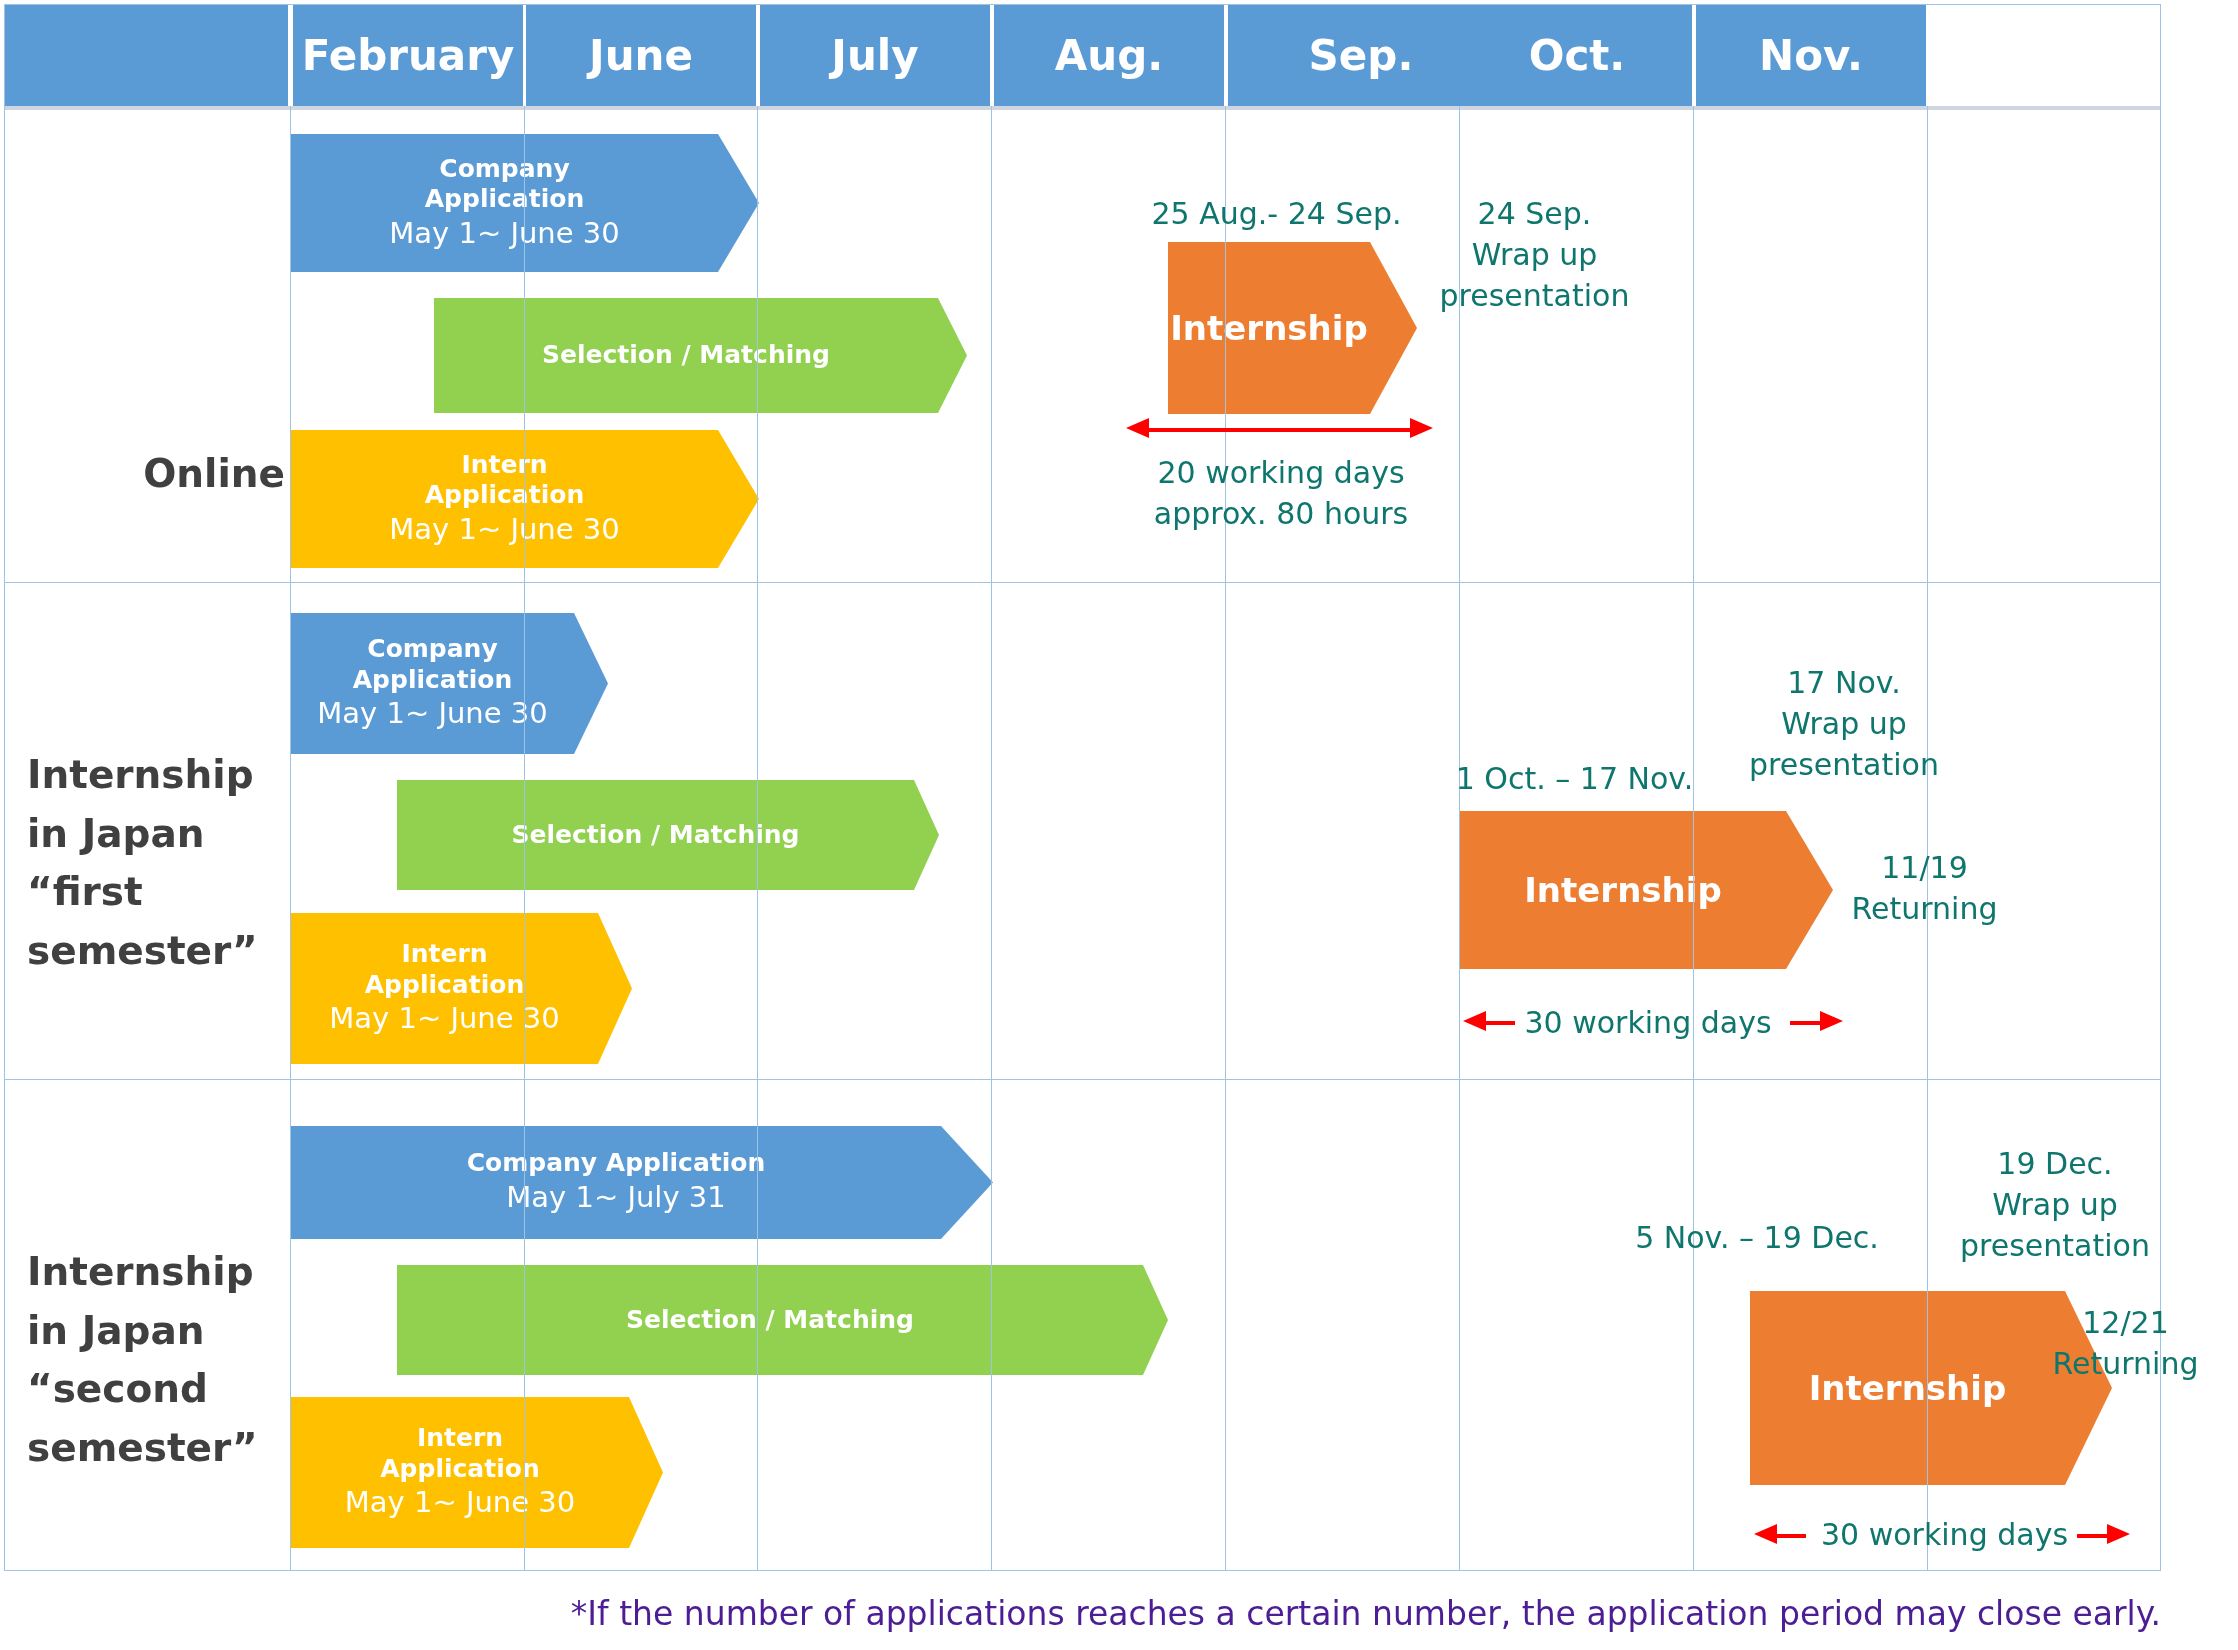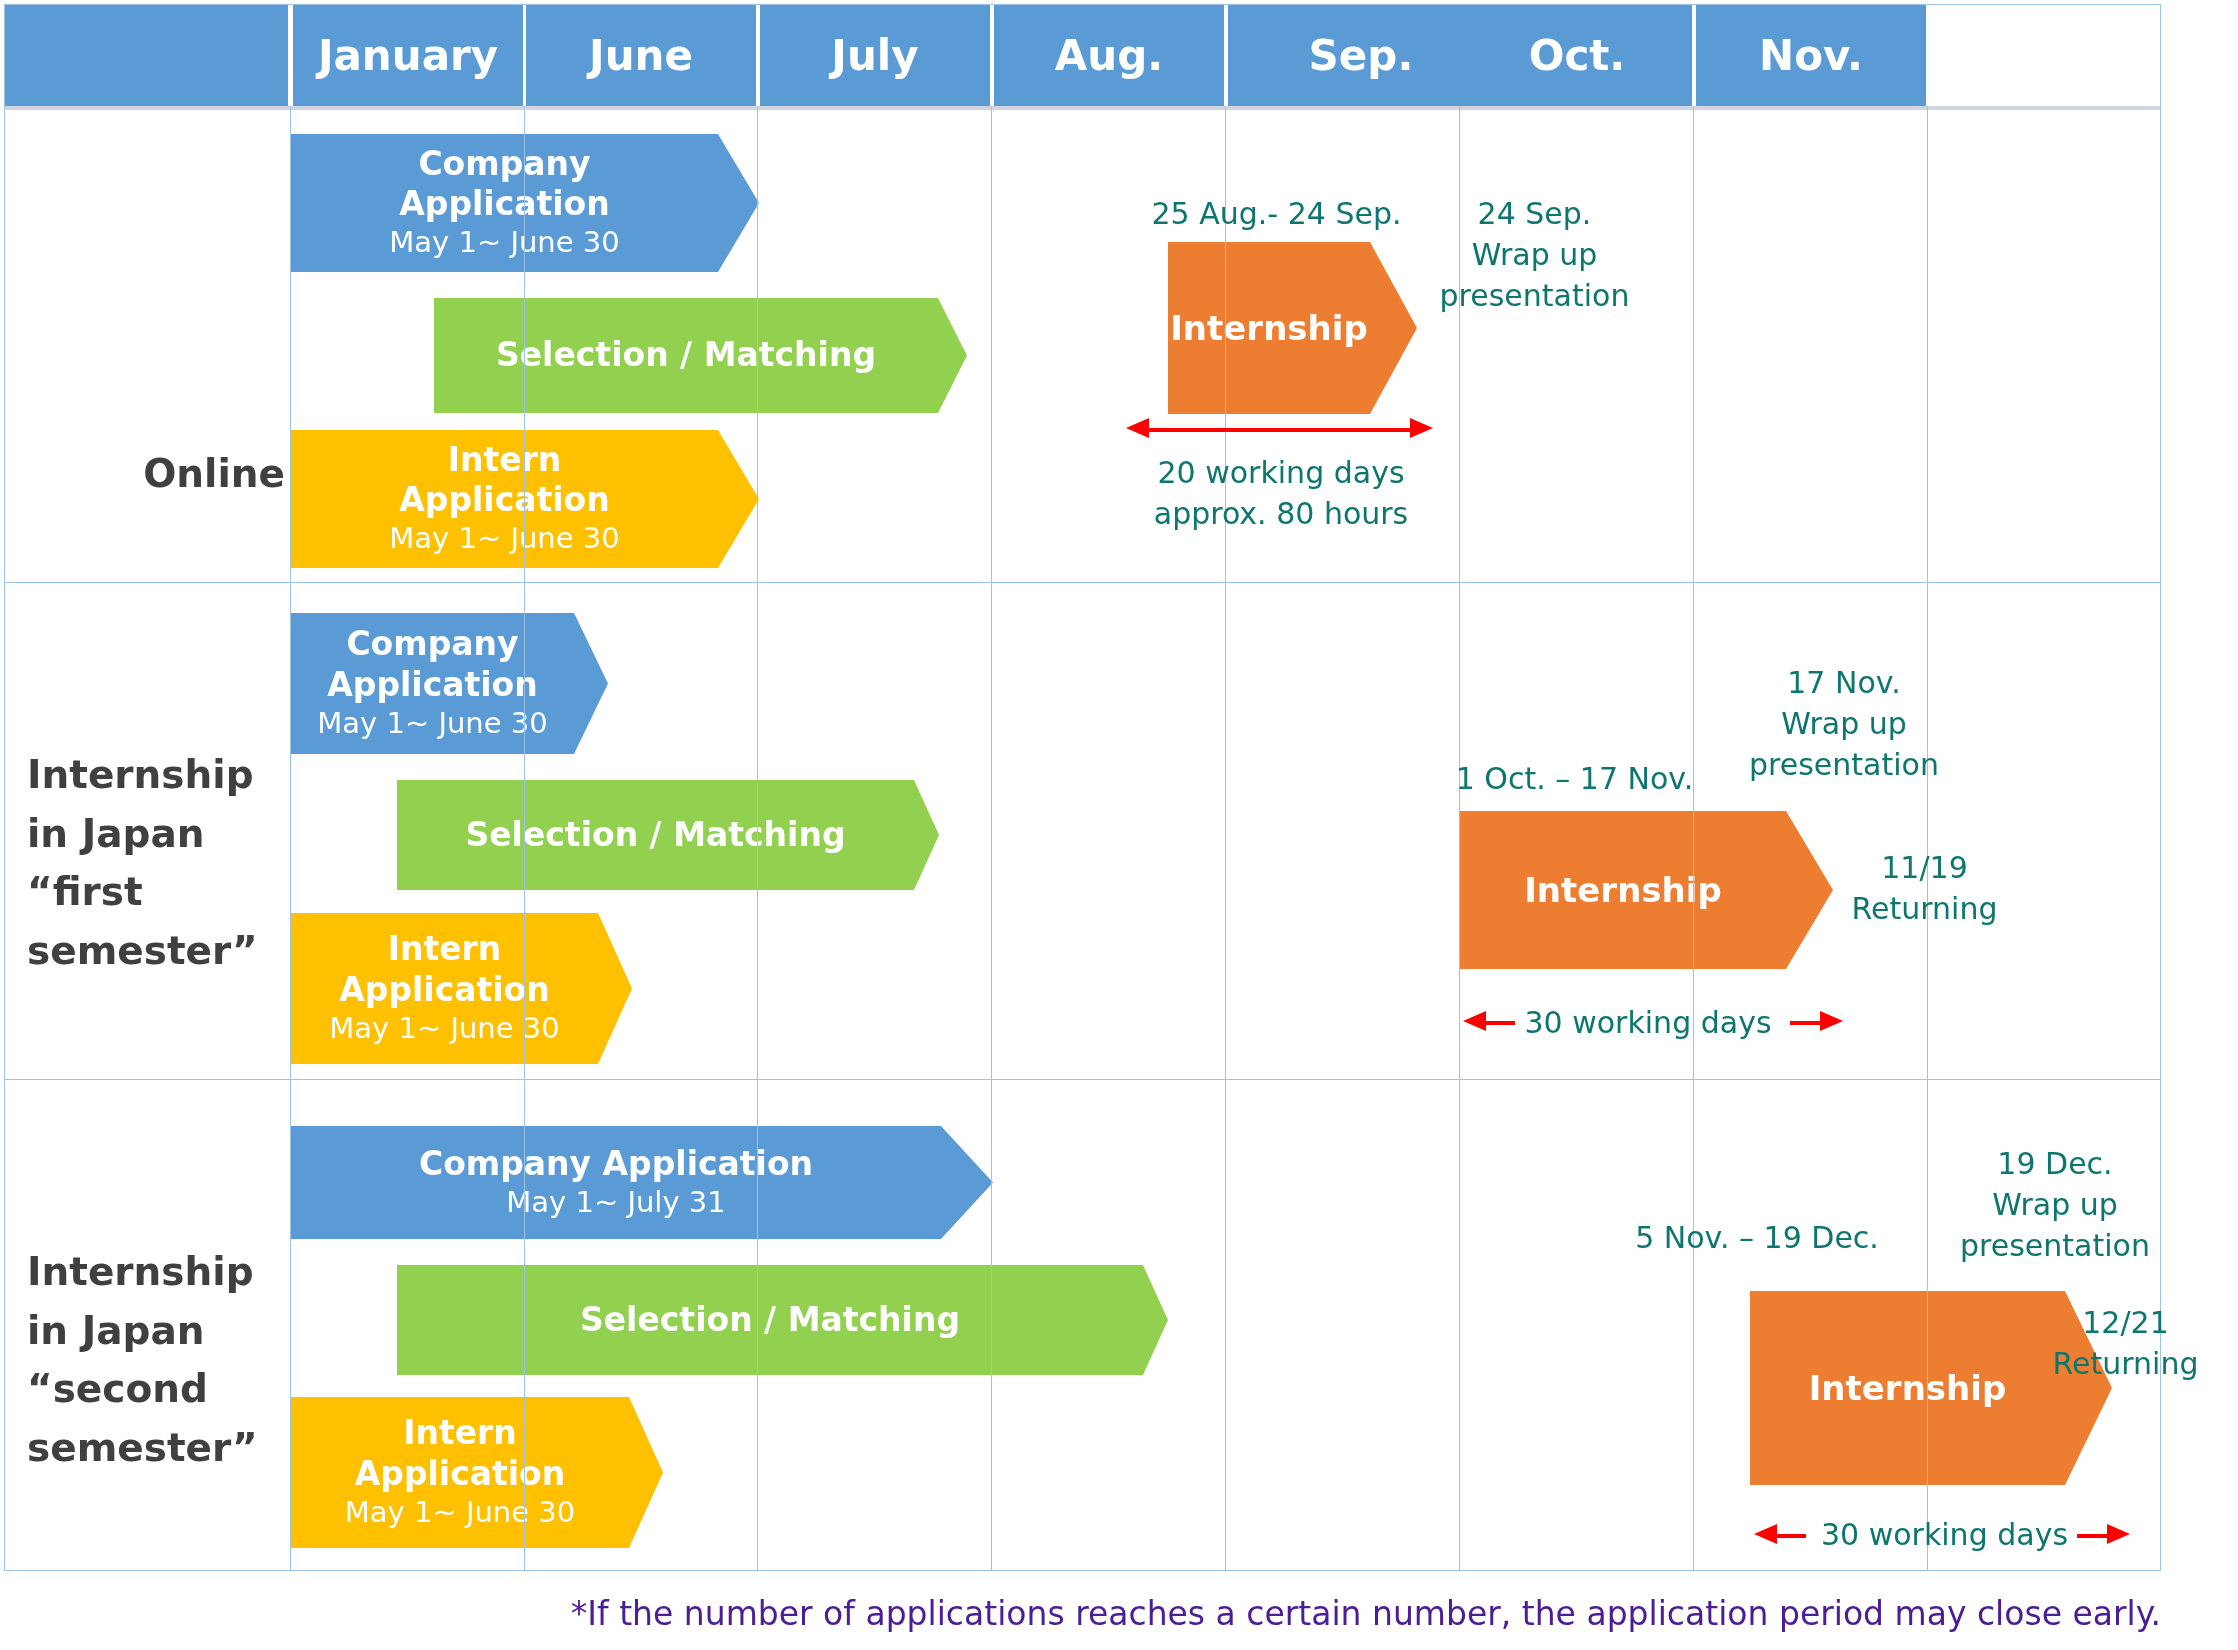--- a/index.html
+++ b/index.html
@@ -19,21 +19,21 @@
   .hline{position:absolute;height:1.4px;background:#9DC3E6;z-index:6;}
   .outer-border{position:absolute;left:4.3px;top:4.3px;width:2157px;height:1567px;
     border:1.4px solid #9DC3E6;box-sizing:border-box;z-index:6;pointer-events:none;}
   
   .bar{
     position:absolute;z-index:3;display:flex;flex-direction:column;
     align-items:center;justify-content:center;color:#ffffff;text-align:center;
     clip-path:polygon(0 0,calc(100% - var(--tip)) 0,100% 50%,calc(100% - var(--tip)) 100%,0 100%);
     padding-right:var(--tip);box-sizing:border-box;
   }
-  .bar-title{font-weight:bold;font-size:33px;line-height:1.22;}
+  .bar-title{font-weight:bold;font-size:25px;line-height:1.22;}
   .bar-title-lg{font-weight:bold;font-size:34px;line-height:1.2;}
   .bar-date{font-size:29px;line-height:1.3;font-weight:400;}
   
   .row-label{position:absolute;left:27px;width:258px;z-index:3;color:#404040;
     font-weight:bold;font-size:39px;line-height:1.5;}
   
   .note{position:absolute;z-index:7;color:#0f766e;font-size:30px;line-height:1.36;text-align:center;}
   
   .red-line{position:absolute;height:3.6px;background:#FF0000;z-index:8;}
   .tri{position:absolute;width:0;height:0;z-index:8;}
@@ -41,21 +41,21 @@
   .tri-r{border-top:10.8px solid transparent;border-bottom:10.8px solid transparent;border-left:23px solid #FF0000;}
   .footnote{position:absolute;left:502px;top:1594px;width:1659px;z-index:7;
     color:#4c1d95;font-size:33px;text-align:right;}
 </style>
 </head>
 <body>
 
 <div id="canvas">
 
   <div class="hcell" style="left:4.3px;width:284px;"></div>
-  <div class="hcell" style="left:293px;width:230px;">January</div>
+  <div class="hcell" style="left:293px;width:230px;">February</div>
   <div class="hcell" style="left:526px;width:230px;">June</div>
   <div class="hcell" style="left:760px;width:230px;">July</div>
   <div class="hcell" style="left:994px;width:230px;">Aug.</div>
   <div class="hcell" style="left:1228px;width:266px;">Sep.</div>
   <div class="hcell" style="left:1696px;width:230px;">Nov.</div>
   <div class="hcell" style="left:1462px;width:230px;">Oct.</div>
   <div class="header-shadow"></div>
 
   <div class="vline" style="left:290px;top:106px;height:1465px;"></div>
   <div class="vline" style="left:524px;top:106px;height:1465px;"></div>

